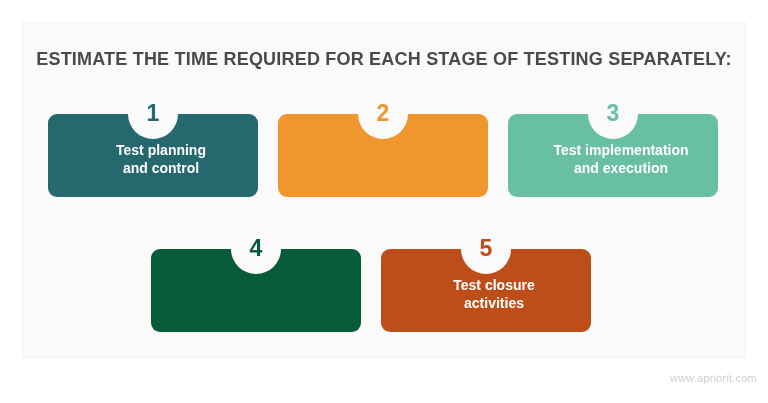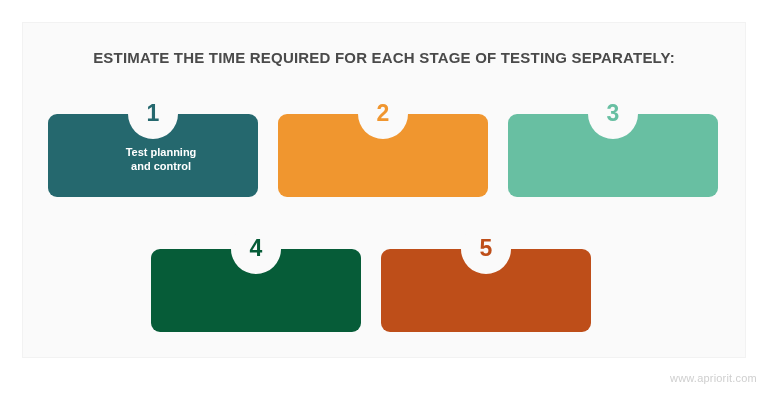--- a/index.html
+++ b/index.html
@@ -25,21 +25,21 @@
     border: 1px solid #f2f2f2;
     box-sizing: border-box;
   }
 
   .headline {
     position: absolute;
     left: 0;
     top: 26px;
     width: 100%;
     text-align: center;
-    font-size: 15px;
+    font-size: 18px;
     font-weight: bold;
     letter-spacing: 0.2px;
     color: #4a4a4a;
     text-transform: uppercase;
     white-space: nowrap;
   }
 
   .stage-card {
     position: absolute;
     width: 210px;
@@ -50,21 +50,21 @@
 
   .stage-card .card-label {
     position: absolute;
     left: 16px;
     right: 0;
     top: 50%;
     transform: translateY(-50%);
     padding-top: 7px;
     text-align: center;
     color: #ffffff;
-    font-size: 11px;
+    font-size: 14px;
     font-weight: bold;
     line-height: 1.35;
     white-space: pre-line;
   }
 
   .badge {
     position: absolute;
     left: 50%;
     top: -25px;
     width: 50px;
@@ -117,29 +117,33 @@
   <div class="stage-card" id="card-2" style="background: rgb(240, 150, 47);">
     <div class="badge" style="color: rgb(240, 150, 47);">
       <span>2</span>
     </div>
   </div>
 
   <div class="stage-card" id="card-3" style="background: rgb(104, 191, 162);">
     <div class="badge" style="color: rgb(104, 191, 162);">
       <span>3</span>
     </div>
+    <div class="card-label">Test implementation
+and execution</div>
   </div>
 
   <div class="stage-card" id="card-4" style="background: rgb(6, 92, 56);">
     <div class="badge" style="color: rgb(6, 92, 56);">
       <span>4</span>
     </div>
   </div>
 
   <div class="stage-card" id="card-5" style="background: rgb(190, 78, 25);">
     <div class="badge" style="color: rgb(190, 78, 25);">
       <span>5</span>
     </div>
+    <div class="card-label">Test closure
+activities</div>
   </div>
 
 </div>
 
 <div class="watermark">www.apriorit.com</div>
 
 </body></html>

